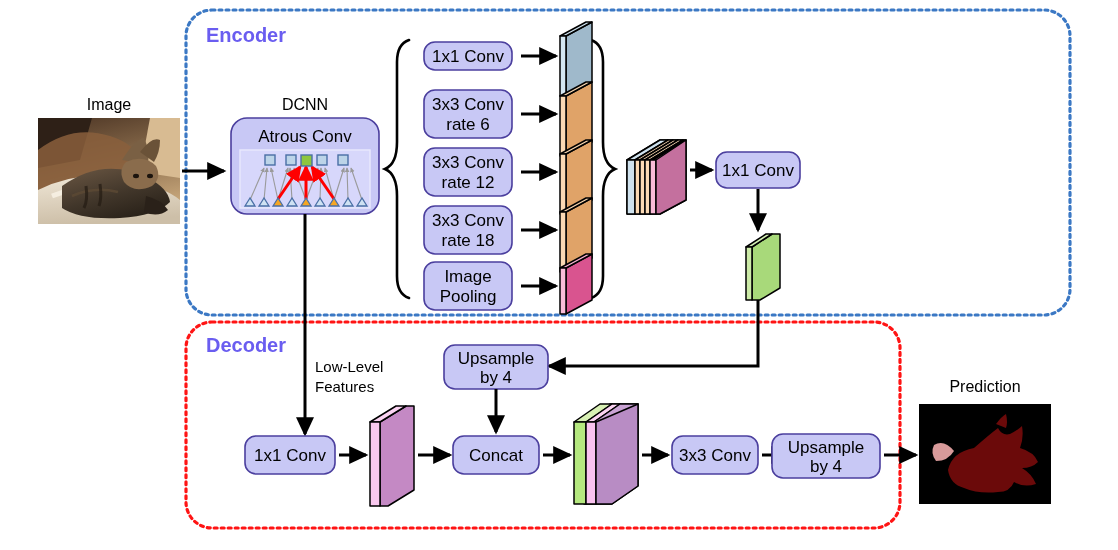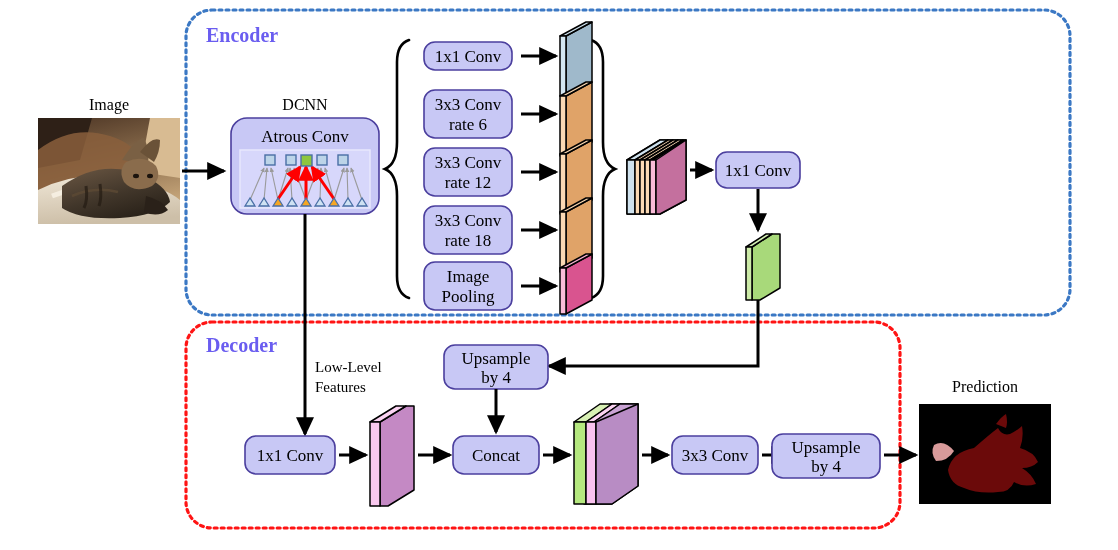--- a/index.html
+++ b/index.html
@@ -1,18 +1,18 @@
 <!DOCTYPE html>
 <html><head>
 <meta charset="utf-8">
 <style>
   html,body{margin:0;padding:0;background:#ffffff;}
   body{width:1118px;height:550px;overflow:hidden;
        font-family:"Liberation Sans","DejaVu Sans",sans-serif;}
-  #stage{position:relative;width:1118px;height:550px;font-family:Liberation Serif, serif;}
+  #stage{position:relative;width:1118px;height:550px;}
   svg#diagram{position:absolute;left:0;top:0;width:1118px;height:550px;}
   .panel-label{font-weight:bold;font-size:20px;fill:#6a5df0;}
   .node-label{font-size:17px;fill:#000;}
   .plain-label{font-size:15px;fill:#000;}
   .cap-label{font-size:16px;fill:#000;}
   .nodebox{fill:#c8c8f5;stroke:#4b3f9e;stroke-width:1.6;}
   .enc-frame{fill:none;stroke:#3b78c4;stroke-width:3.2;stroke-dasharray:3 4;stroke-linecap:round;}
   .dec-frame{fill:none;stroke:#ff1414;stroke-width:3.2;stroke-dasharray:3 4;stroke-linecap:round;}
   .arrow{stroke:#000;stroke-width:3;fill:none;}
   .brace{fill:none;stroke:#000;stroke-width:2.6;stroke-linecap:round;}

